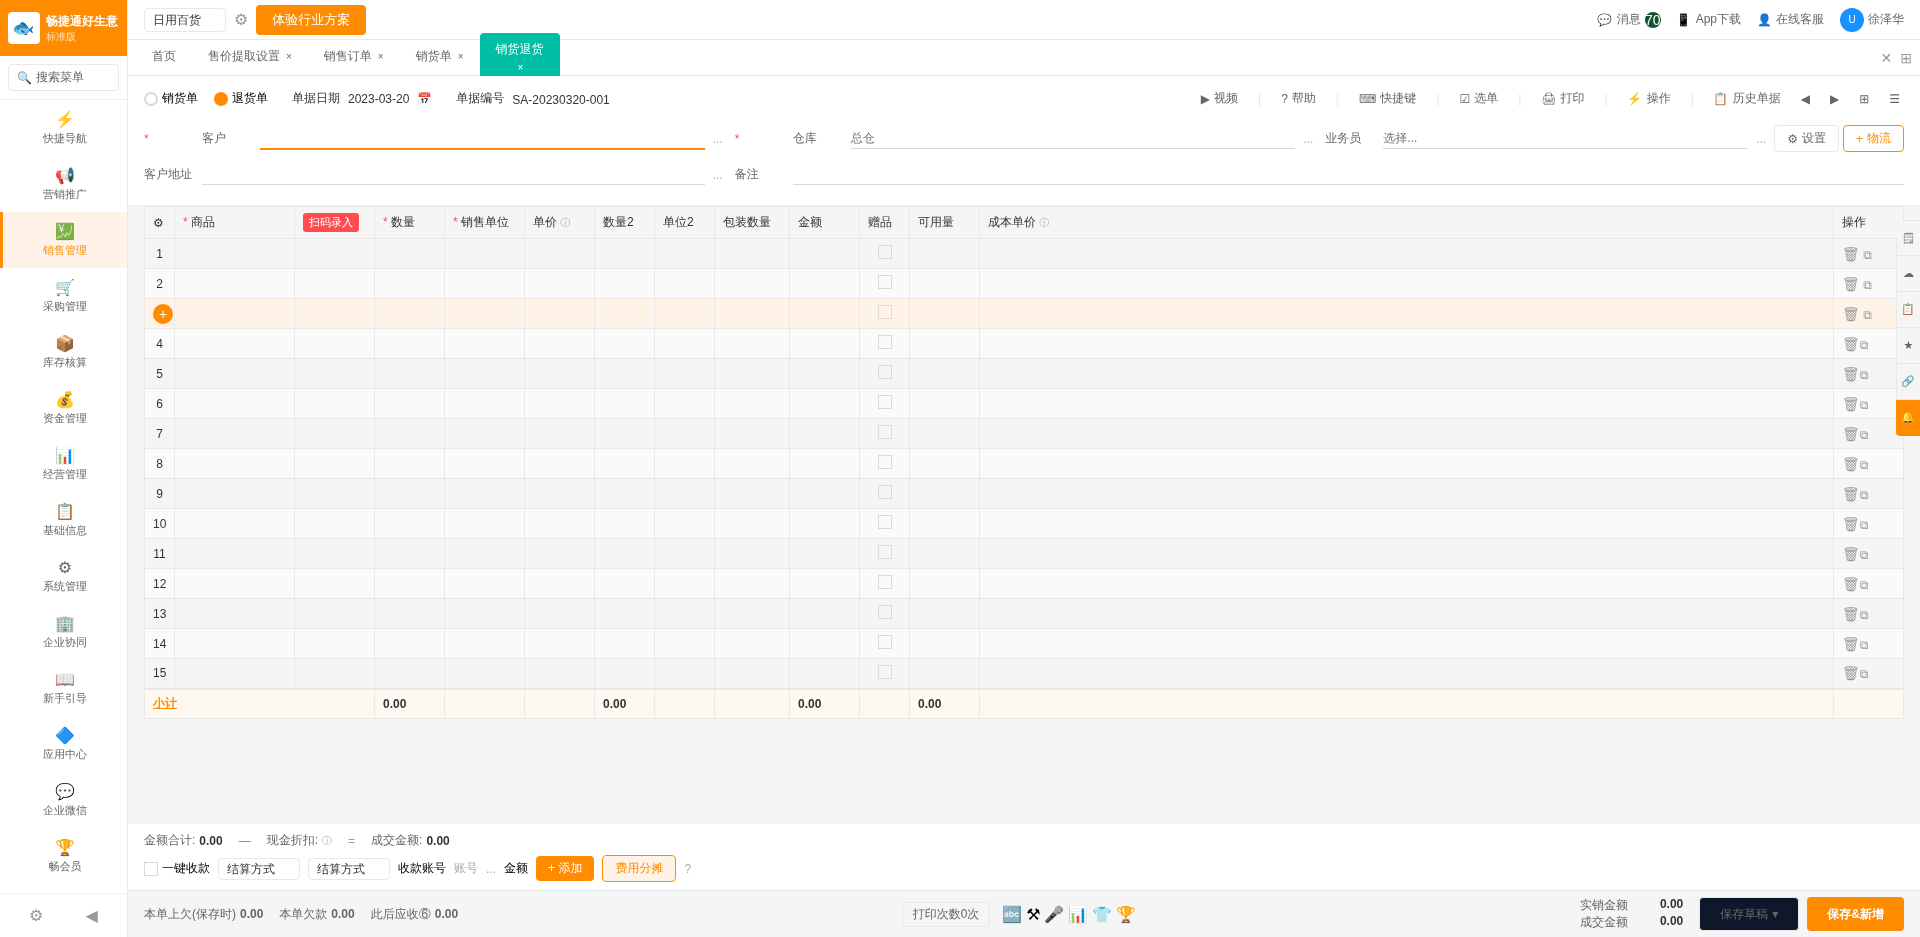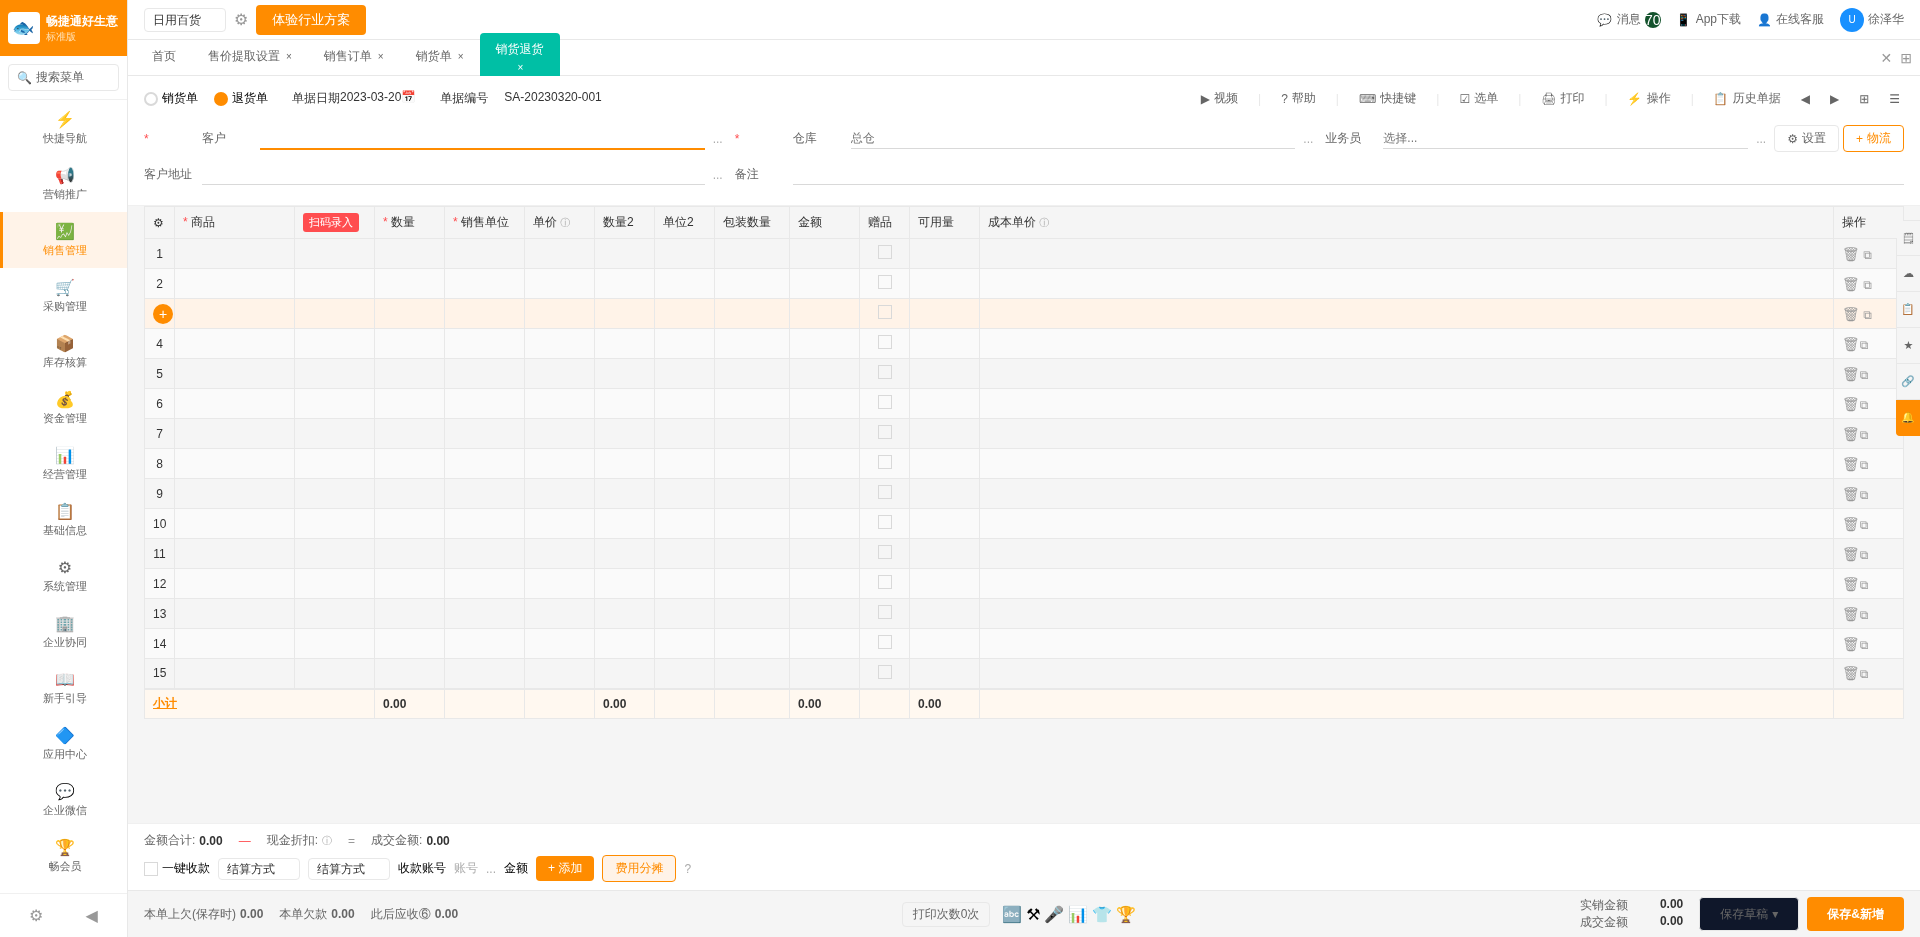--- a/index.html
+++ b/index.html
@@ -41,22 +41,22 @@
     .tab-actions { margin-left: auto; display: flex; gap: 8px; }
     .tab-action-btn { background: none; border: none; cursor: pointer; color: #999; font-size: 14px; }
 
     
     .form-area { background: #fff; padding: 12px 16px; border-bottom: 1px solid #f0f0f0; }
     .form-dots { color: #aaa; cursor: pointer; }
     .radio-group { display: flex; gap: 16px; align-items: center; }
     .radio-item { display: flex; align-items: center; gap: 4px; cursor: pointer; }
     .radio-circle { width: 14px; height: 14px; border-radius: 50%; border: 2px solid #d9d9d9; display: inline-block; }
     .radio-circle.checked { border-color: #ff8c00; background: #ff8c00; }
-    .doc-date { display: flex; align-items: flex-start; color: #333; }
-    .doc-no { display: flex; align-items: flex-start; gap: 16px; color: #333; }
+    .doc-date { display: flex; align-items: center; gap: 8px; color: #333; }
+    .doc-no { display: flex; align-items: flex-end; gap: 8px; color: #333; }
     .form-action-btn { padding: 4px 12px; border: 1px solid #e8e8e8; border-radius: 4px; cursor: pointer; background: #fff; color: #666; font-size: 12px; display: flex; align-items: center; gap: 4px; }
     .form-action-btn.primary { background: none; color: #ff8c00; border-color: #ff8c00; }
     .toolbar-btn { display: flex; align-items: center; gap: 4px; color: #666; cursor: pointer; font-size: 12px; border: none; background: none; padding: 2px 4px; }
     .toolbar-sep { color: #e8e8e8; margin: 0 4px; }
     .table-area { padding: 0 16px 0; }
     .data-table { width: 100%; border-collapse: collapse; table-layout: fixed; }
     .data-table th { background: #f5f5f5; border: 1px solid #e8e8e8; padding: 6px 8px; text-align: left; color: #333; font-weight: normal; white-space: nowrap; position: sticky; top: 0; z-index: 10; }
     .data-table td { border: 1px solid #e8e8e8; padding: 4px 8px; color: #333; height: 30px; }
     .data-table tr:nth-child(even) { background: #fafafa; }
     .row-num { color: #999; text-align: center; width: 30px; }

